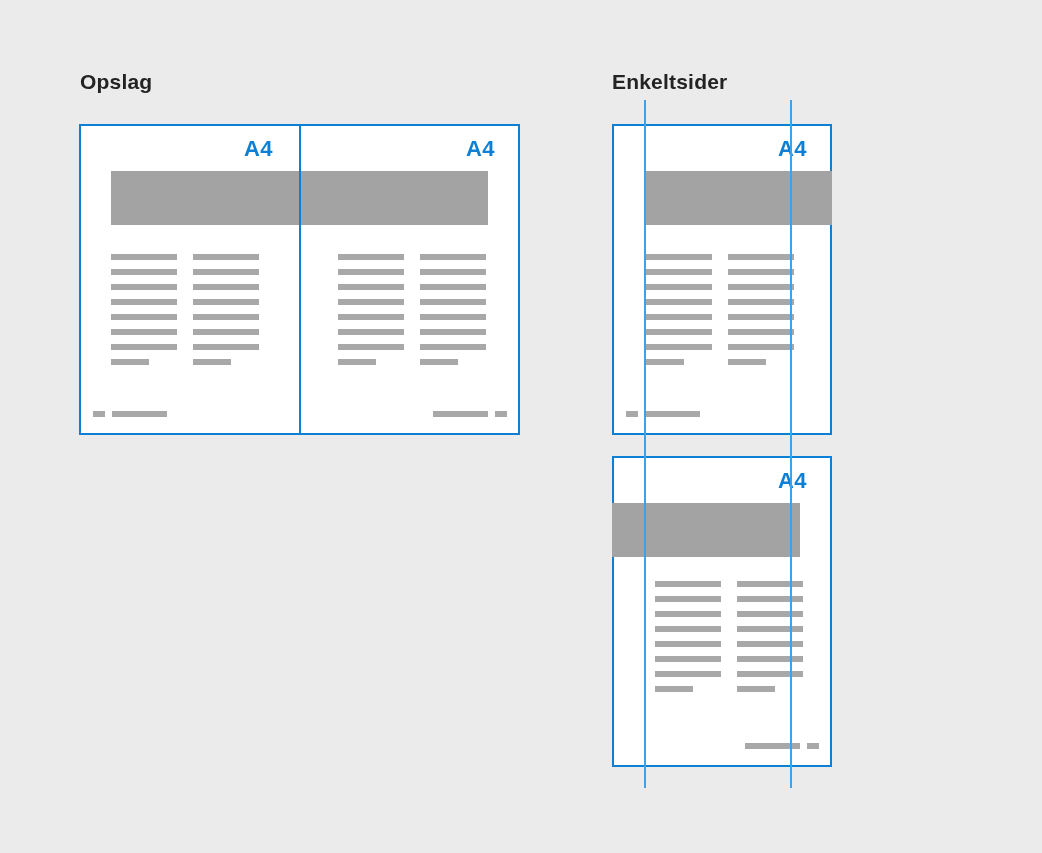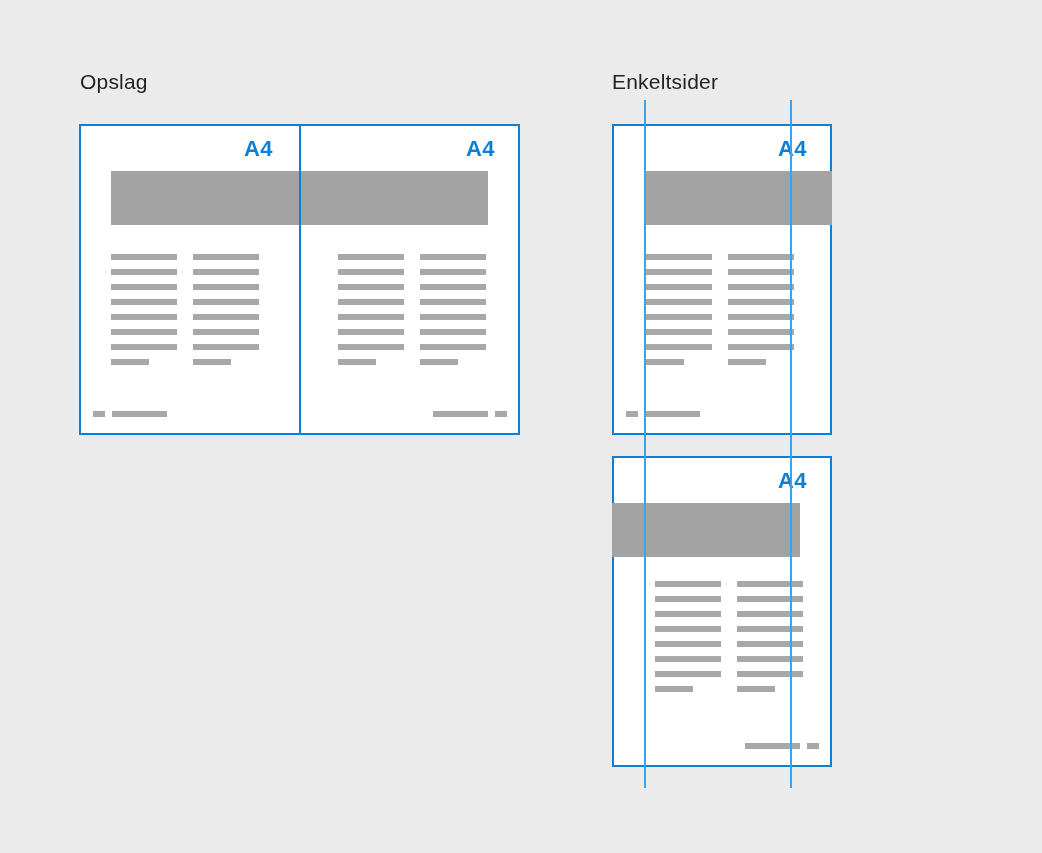--- a/index.html
+++ b/index.html
@@ -7,21 +7,21 @@
     width:1042px;height:853px;
     background:#ebebeb;
     font-family:"Liberation Sans", sans-serif;
     overflow:hidden;
   }
   #canvas{position:relative;width:1042px;height:853px;}
 
   .section-label{
     position:absolute;
     font-size:21px;
-    font-weight:400;
+    font-weight:700;
     color:#232323;
     letter-spacing:0.2px;
     white-space:nowrap;
   }
 
   
   .guide{
     position:absolute;
     width:2px;
     background:#3aa3ef;

